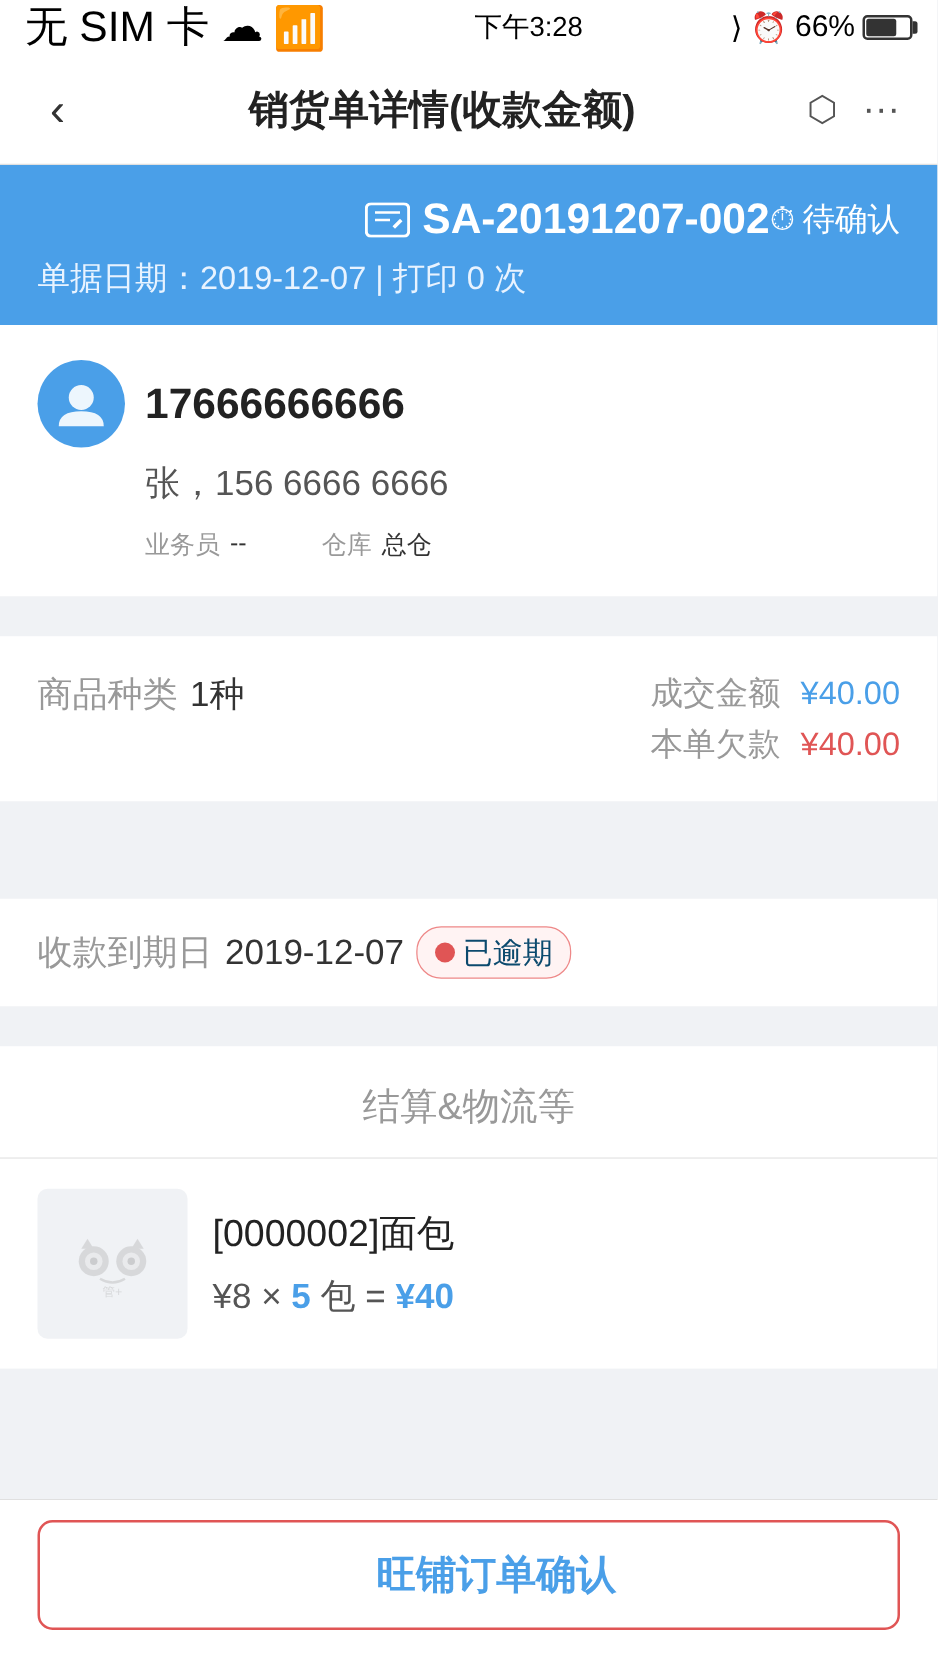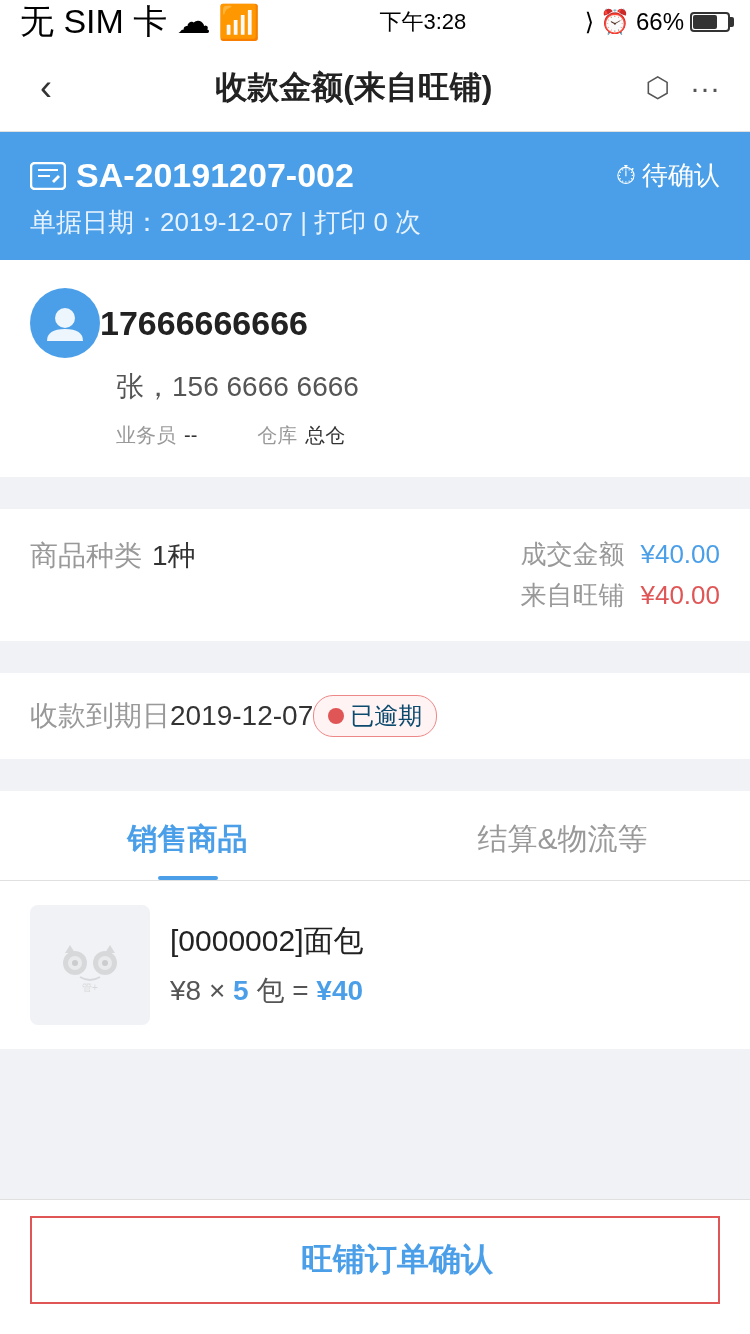--- a/index.html
+++ b/index.html
@@ -71,21 +71,21 @@
 
     
     .order-header {
       background: #4a9fe8;
       padding: 24px 30px 20px;
       margin-bottom: 0;
     }
     .order-id-row {
       display: flex;
       align-items: center;
-      justify-content: space-between;
+      justify-content: flex-end;
       margin-bottom: 10px;
     }
     .order-id {
       font-size: 34px;
       font-weight: 700;
       color: #fff;
       display: flex;
       align-items: center;
       gap: 10px;
     }
@@ -103,20 +103,21 @@
 
     
     .customer-section {
       background: #fff;
       padding: 28px 30px;
       margin-bottom: 16px;
     }
     .customer-row {
       display: flex;
       align-items: center;
+      gap: 16px;
       margin-bottom: 10px;
     }
     .customer-avatar {
       width: 70px; height: 70px;
       background: #4a9fe8;
       border-radius: 50%;
       display: flex;
       align-items: center;
       justify-content: center;
       flex-shrink: 0;
@@ -181,22 +182,23 @@
     .sr-value-blue { color: #4a9fe8; font-weight: 500; }
     .sr-value-red { color: #e05555; font-weight: 500; }
 
     
     .due-section {
       background: #fff;
       padding: 22px 30px;
       margin-bottom: 16px;
       display: flex;
       align-items: center;
-      gap: 0;
+      gap: 10px;
       font-size: 28px;
+      margin-top: 46px;
     }
     .due-label { color: #999; }
     .due-date { color: #333; }
     .due-badge {
       display: flex;
       align-items: center;
       gap: 6px;
       background: #fff3f3;
       border: 1px solid #e88;
       border-radius: 20px;
@@ -296,21 +298,21 @@
       width: 750px;
       background: #fff;
       padding: 16px 30px 30px;
       border-top: 1px solid #e0e0e0;
     }
     .confirm-btn {
       width: 100%;
       height: 88px;
       border: 2.5px solid #e05555;
       background: #fff;
-      border-radius: 0;
+      border-radius: 12px;
       font-size: 32px;
       font-weight: 600;
       color: #4a9fe8;
       cursor: pointer;
       display: flex;
       align-items: center;
       justify-content: center;
       padding-left: 44px;
     }
 
@@ -334,21 +336,21 @@
     <span>⏰</span>
     <span>66%</span>
     <span class="battery-icon">
       <span class="battery-fill"></span>
     </span>
   </div>
 </div>
 
 <div class="nav-bar">
   <span class="nav-back">‹</span>
-  <span class="nav-title">收款金额(来自旺铺)</span>
+  <span class="nav-title">销货单详情(收款金额)</span>
   <div class="nav-actions">
     <span class="nav-icon" style="font-size:28px;">⬡</span>
     <span class="nav-icon">···</span>
   </div>
 </div>
 
 <div class="order-header">
   <div class="order-id-row">
     <div class="order-id">
       <svg width="36" height="28" viewBox="0 0 36 28">
@@ -396,43 +398,40 @@
   <div class="summary-left">
     <span class="summary-label">商品种类</span>
     <span class="summary-kinds">1种</span>
   </div>
   <div class="summary-right">
     <div class="summary-row">
       <span class="sr-label">成交金额</span>
       <span class="sr-value-blue">¥40.00</span>
     </div>
     <div class="summary-row">
-      <span class="sr-label">来自旺铺</span>
+      <span class="sr-label">本单欠款</span>
       <span class="sr-value-red">¥40.00</span>
     </div>
   </div>
 </div>
 
 <div class="divider"></div>
 
 <div class="due-section">
   <span class="due-label">收款到期日</span>
   <span class="due-date">2019-12-07</span>
   <div class="due-badge">
     <span class="due-dot"></span>
     <span>已逾期</span>
   </div>
 </div>
 
 <div class="divider"></div>
 
 <div class="tabs-section">
-  <div class="tab-item active">
-    <span>销售商品</span>
-  </div>
   <div class="tab-item">
     <span>结算&amp;物流等</span>
   </div>
 </div>
 
 <div class="products-section">
   <div class="product-item">
     <div class="product-thumb">
 
       <svg class="product-thumb-img" width="80" height="60" viewBox="0 0 80 60">

